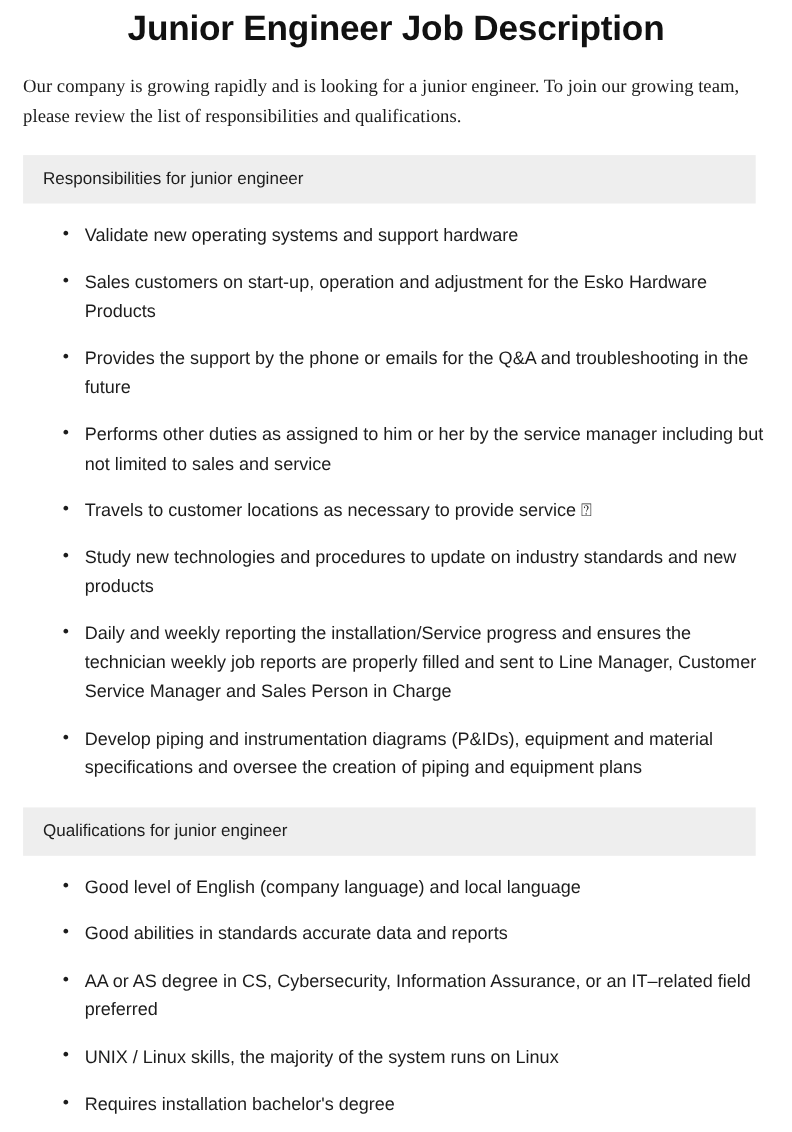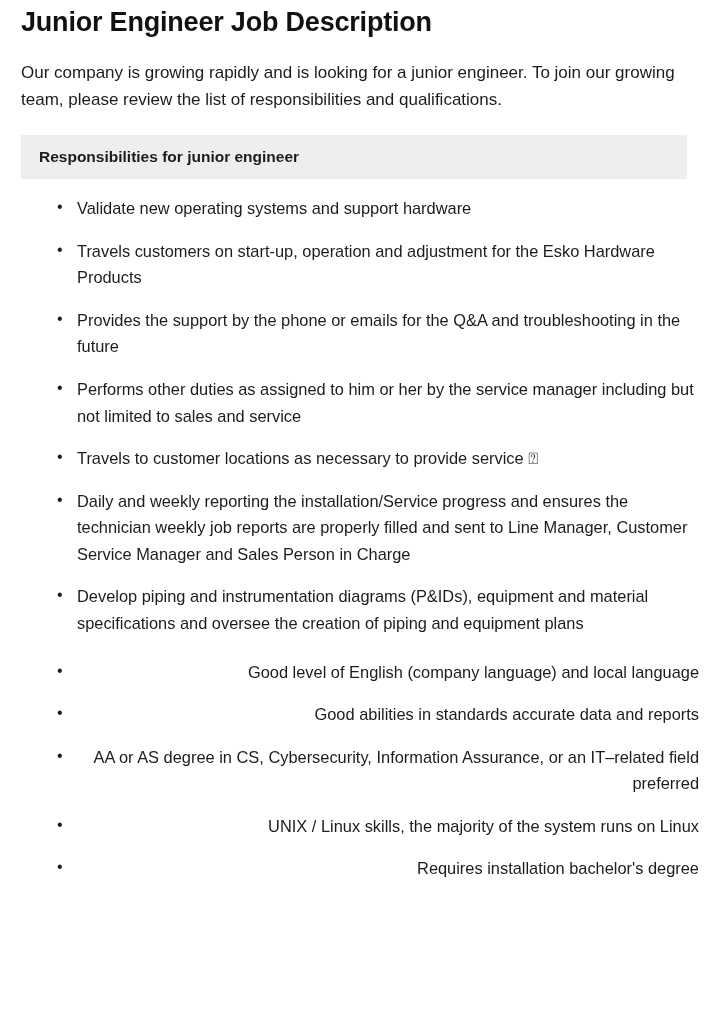--- a/index.html
+++ b/index.html
@@ -13,38 +13,39 @@
     font-family: "Liberation Sans", sans-serif;
     color: #1a1a1a;
     -webkit-font-smoothing: antialiased;
   }
   .page {
     width: 720px;
     box-sizing: border-box;
     padding: 0 21px 10px 21px;
   }
   .doc-title {
-    text-align: left;
-    font-size: 27px;
+    text-align: center;
+    font-size: 32px;
     font-weight: bold;
     letter-spacing: -0.2px;
     margin: 6px 0 22px 0;
     color: #111111;
     line-height: 1.2;
   }
   .intro {
     font-size: 17px;
     line-height: 1.55;
     color: #1c1c1c;
     margin: 0 0 22px 0;
+    font-family: Liberation Serif, serif;
   }
   .section-header {
     background: #eeeeee;
     font-size: 15.5px;
-    font-weight: bold;
+    font-weight: normal;
     color: #1c1c1c;
     padding: 13px 0 13px 18px;
     margin: 0 12px 8px 0;
     box-sizing: border-box;
   }
   .section-block {
     margin-bottom: 22px;
   }
   ul.items {
     list-style: none;
@@ -63,46 +64,47 @@
     content: "\2022";
     position: absolute;
     left: 0;
     top: -1px;
     font-size: 16px;
     color: #1c1c1c;
     line-height: 1.62;
   }
   .last-section ul.items li {
     margin-bottom: 3px;
-    text-align: right;
   }
 </style>
 </head>
 <body>
 
 <div class="page">
 
   <h1 class="doc-title">Junior Engineer Job Description</h1>
 
   <p class="intro">Our company is growing rapidly and is looking for a junior engineer. To join our growing team, please review the list of responsibilities and qualifications.</p>
 
   <section class="section-block">
     <div class="section-header">Responsibilities for junior engineer</div>
     <ul class="items">
       <li>Validate new operating systems and support hardware</li>
-      <li>Travels customers on start-up, operation and adjustment for the Esko Hardware Products</li>
+      <li>Sales customers on start-up, operation and adjustment for the Esko Hardware Products</li>
       <li>Provides the support by the phone or emails for the Q&amp;A and troubleshooting in the future</li>
       <li>Performs other duties as assigned to him or her by the service manager including but not limited to sales and service</li>
       <li>Travels to customer locations as necessary to provide service ⍰</li>
+      <li>Study new technologies and procedures to update on industry standards and new products</li>
       <li>Daily and weekly reporting the installation/Service progress and ensures the technician weekly job reports are properly filled and sent to Line Manager, Customer Service Manager and Sales Person in Charge</li>
       <li>Develop piping and instrumentation diagrams (P&amp;IDs), equipment and material specifications and oversee the creation of piping and equipment plans</li>
     </ul>
   </section>
 
   <section class="section-block last-section">
+    <div class="section-header">Qualifications for junior engineer</div>
     <ul class="items">
       <li>Good level of English (company language) and local language</li>
       <li>Good abilities in standards accurate data and reports</li>
       <li>AA or AS degree in CS, Cybersecurity, Information Assurance, or an IT–related field preferred</li>
       <li>UNIX / Linux skills, the majority of the system runs on Linux</li>
       <li>Requires installation bachelor's degree</li>
     </ul>
   </section>
 
 </div>

